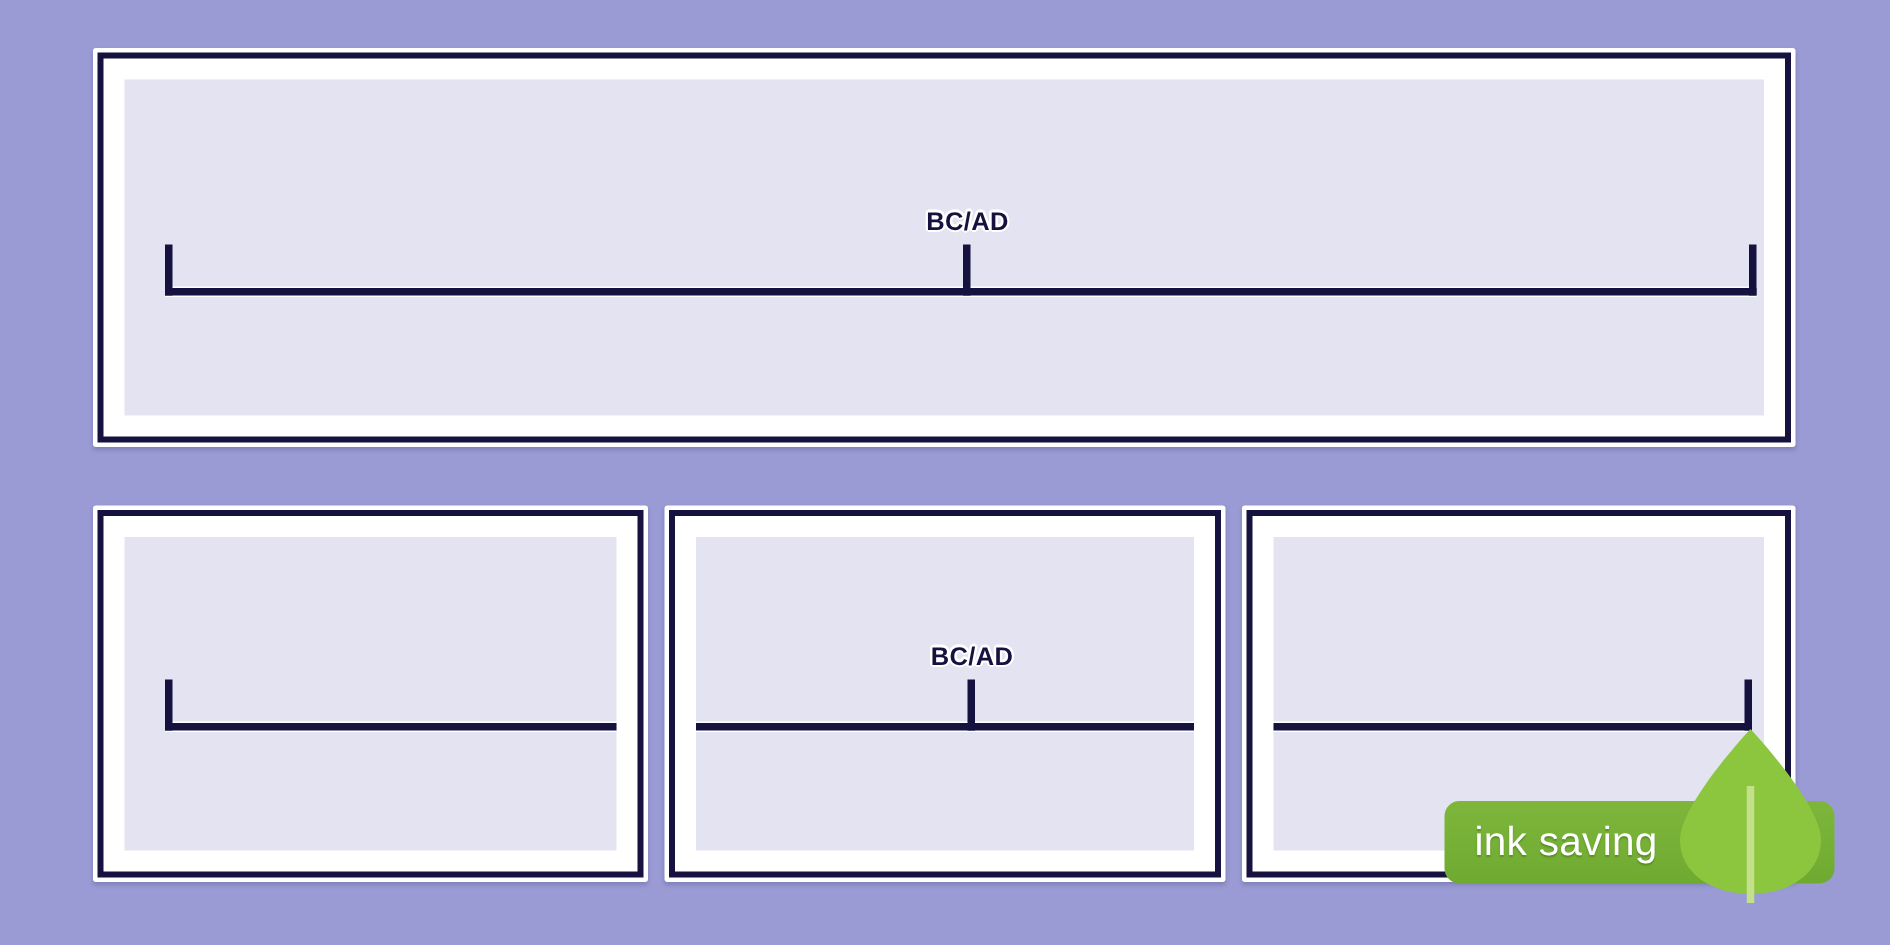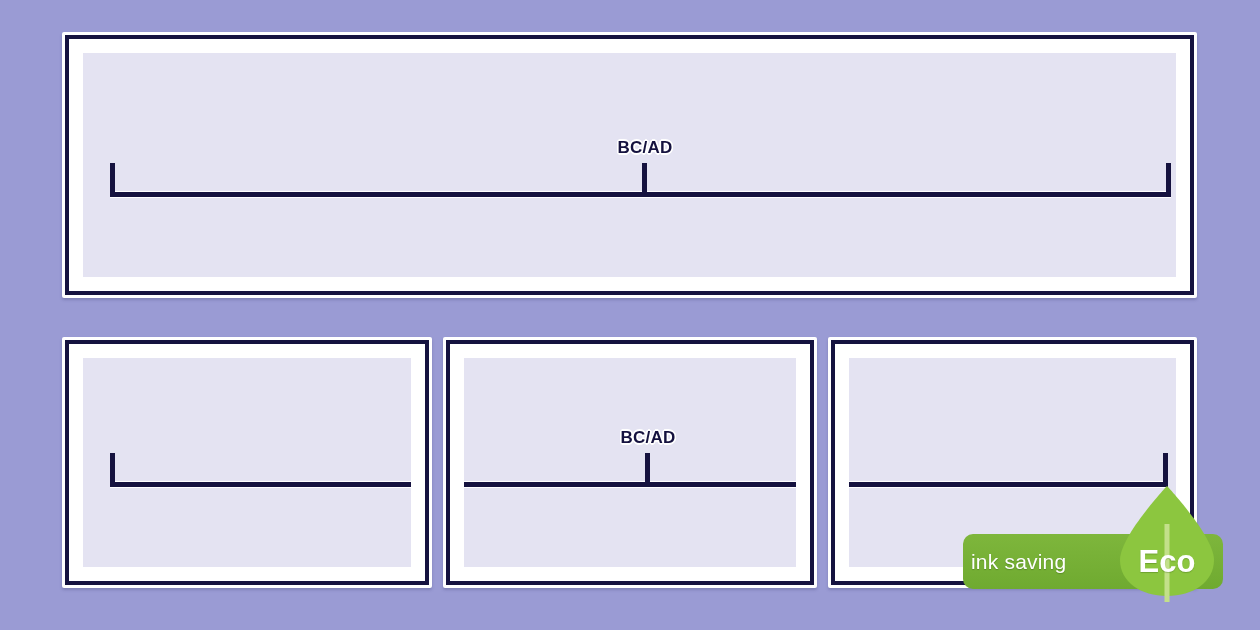--- a/index.html
+++ b/index.html
@@ -111,22 +111,22 @@
     left: 0;
     top: 50px;
     width: 260px;
     height: 55px;
     background: linear-gradient(to bottom, #7eb63c 0%, #6faa30 100%);
     border-radius: 10px;
     display: flex;
     align-items: center;
   }
   .eco-pill-text {
-    margin-left: 8px;
-    font-size: 21px;
+    margin-left: 20px;
+    font-size: 27px;
     color: #ffffff;
     font-weight: normal;
     letter-spacing: 0.2px;
     text-shadow: 0 1px 1px rgba(40,80,10,0.35);
   }
   .eco-leaf-wrap {
     position: absolute;
     left: 147px;
     top: 0px;
     width: 114px;
@@ -198,14 +198,13 @@
     <span class="eco-pill-text">ink saving</span>
   </div>
 
   <div class="eco-leaf-wrap">
     <svg width="114" height="118" viewBox="0 0 114 118">
       <path d="M57 2 C57 2 104 52 104 76 C104 98 83 112 57 112 C31 112 10 98 10 76 C10 52 57 2 57 2 Z" fill="#8cc63f"></path>
       <rect x="54.5" y="40" width="5" height="78" fill="#c3e08a"></rect>
     </svg>
   </div>
 
-  <div class="eco-leaf-word">Eco</div>
 </div>
 
 </body></html>

